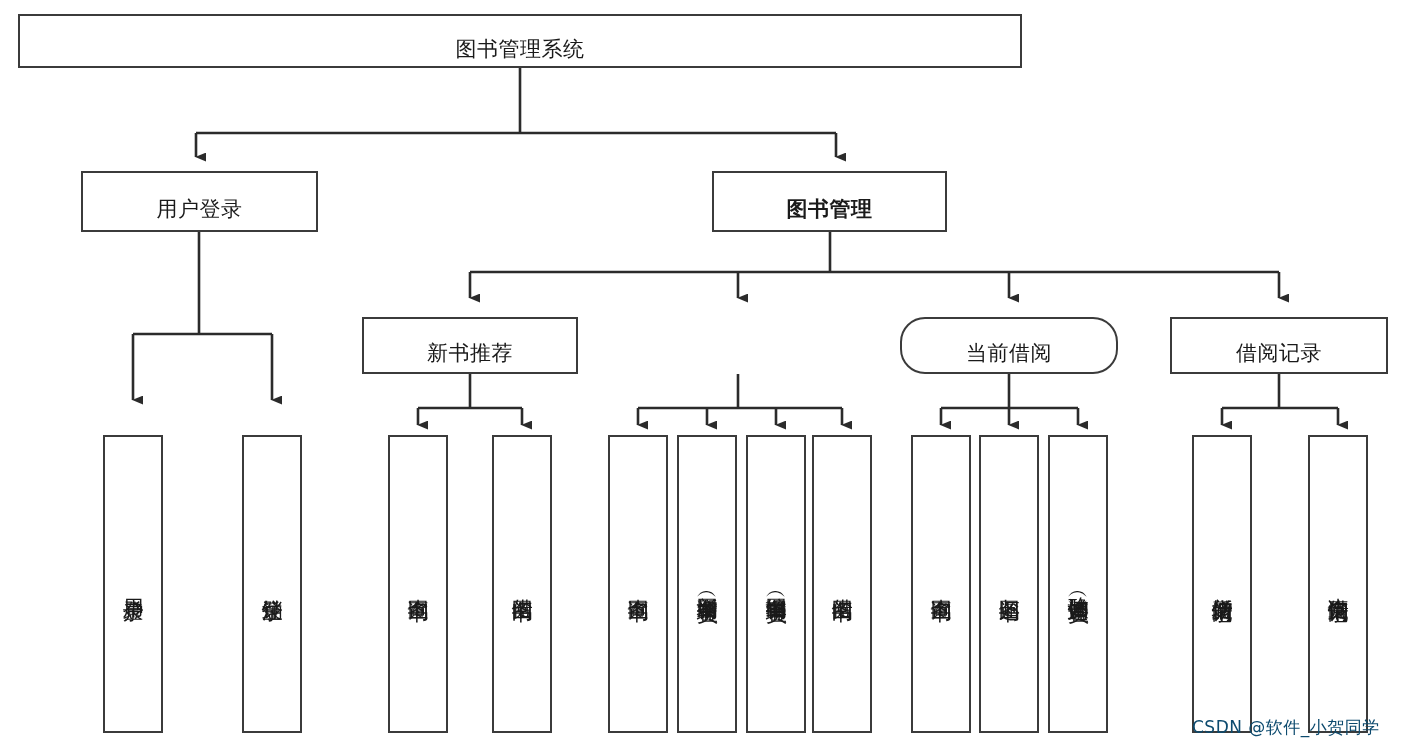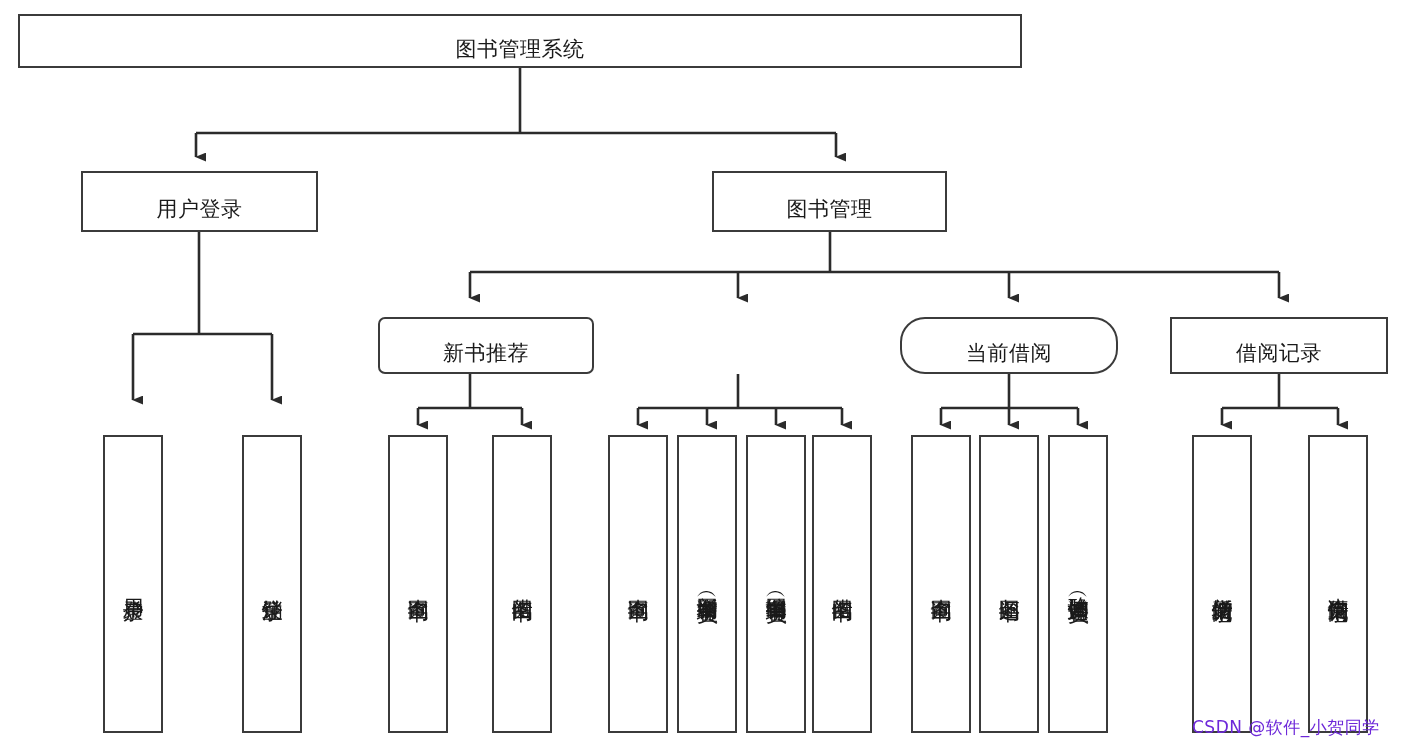--- a/index.html
+++ b/index.html
@@ -54,21 +54,21 @@
   .node-leaf .node-label {
     writing-mode: vertical-rl;
     text-orientation: upright;
     font-size: 21px;
     line-height: 1.36;
     letter-spacing: 1px;
     white-space: nowrap;
   }
   .watermark {
     position: absolute;
-    color: #6d28d9;
+    color: #0c4a6e;
     font-size: 17px;
     white-space: nowrap;
     letter-spacing: 0.5px;
   }
 </style>
 </head>
 <body>
 
 <div id="diagram-root">
 
@@ -135,25 +135,25 @@
   </svg>
 
   <div class="node node-root" style="left:18px; top:14px; width:1004px; height:54px;">
     <span class="node-label">图书管理系统</span>
   </div>
 
   <div class="node node-branch" style="left:81px; top:171px; width:237px; height:61px;">
     <span class="node-label">用户登录</span>
   </div>
 
-  <div class="node node-branch" style="left:712px; top:171px; width:235px; height:61px;">
+  <div class="node node-branch" style="left:712px; top:171px; width:235px; height:61px;font-weight:bold;">
     <span class="node-label">图书管理</span>
   </div>
 
-  <div class="node node-branch" style="left:378px; top:317px; width:216px; height:57px;border-radius:7px;">
+  <div class="node node-branch" style="left:362px; top:317px; width:216px; height:57px;">
     <span class="node-label">新书推荐</span>
   </div>
 
 
   <div class="node node-branch" style="left:900px; top:317px; width:218px; height:57px;border-radius:25px;">
     <span class="node-label">当前借阅</span>
   </div>
 
   <div class="node node-branch" style="left:1170px; top:317px; width:218px; height:57px;">
     <span class="node-label">借阅记录</span>

